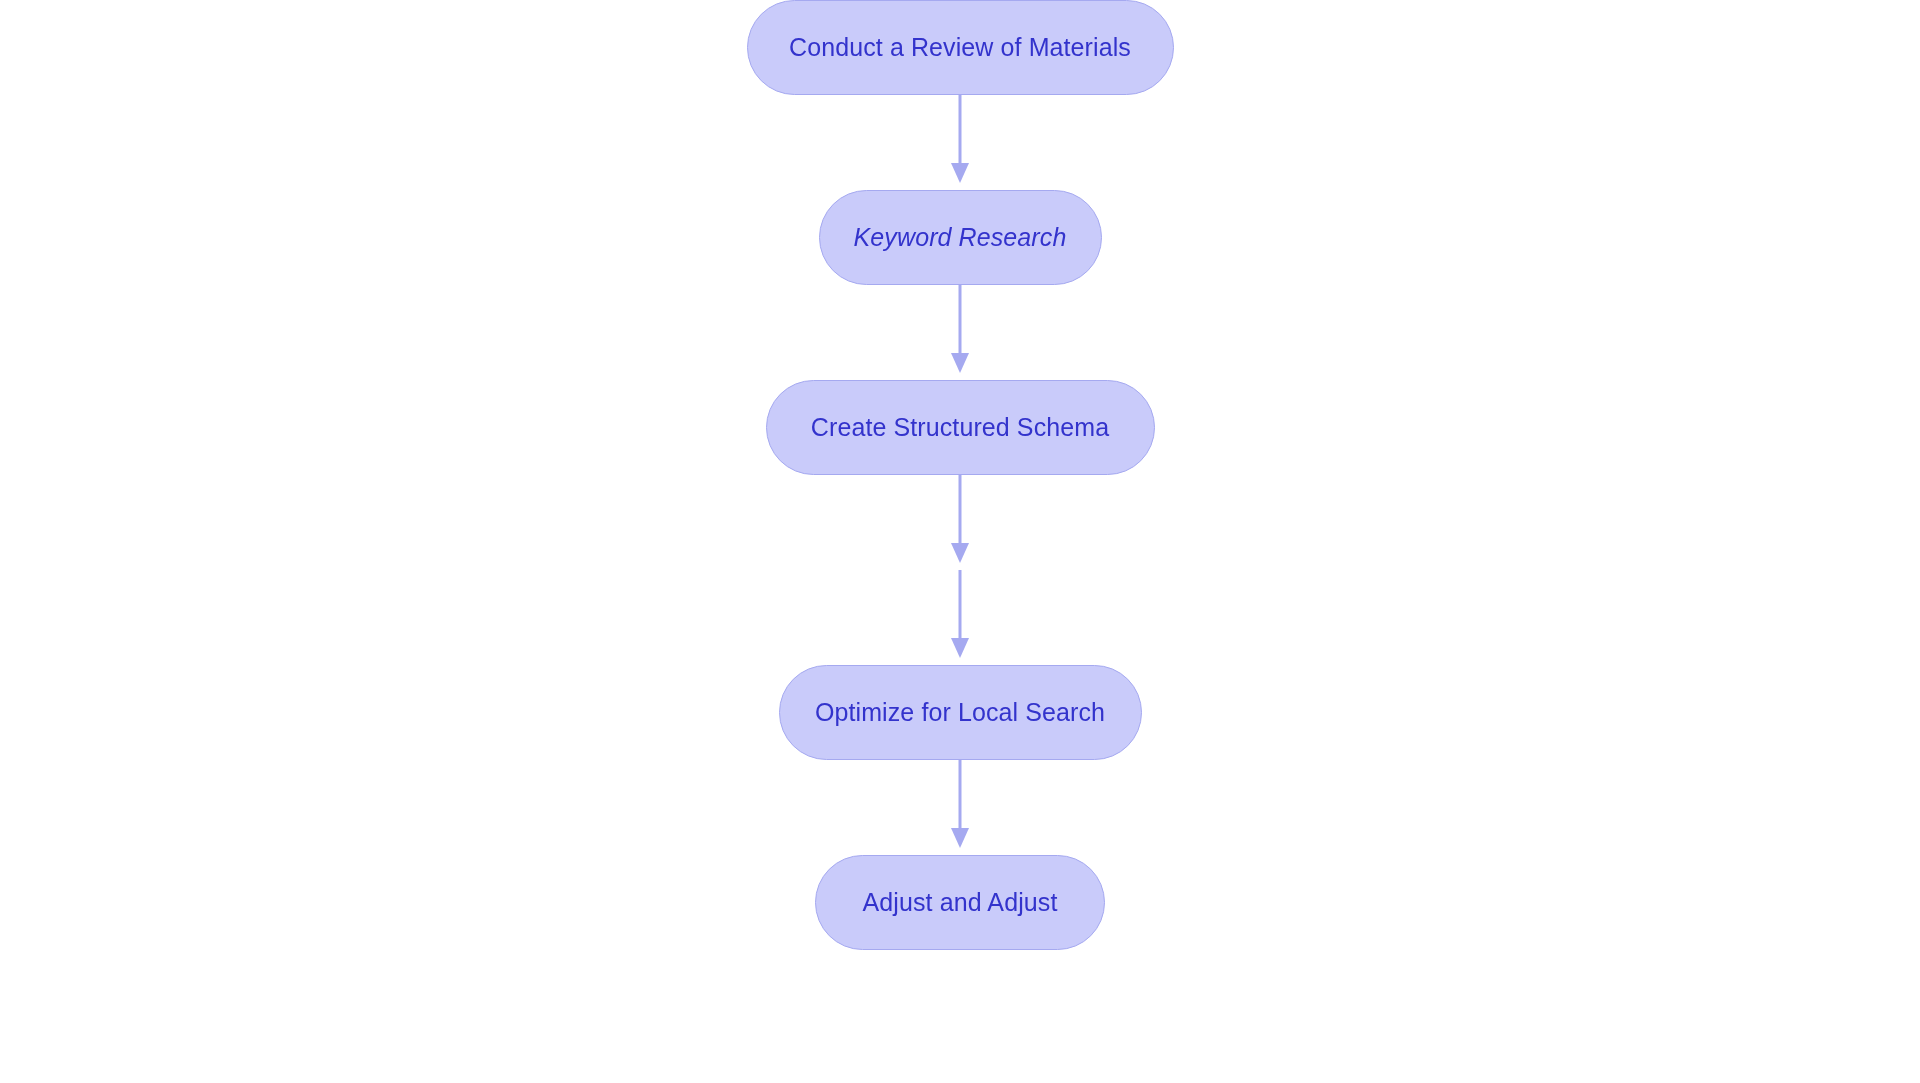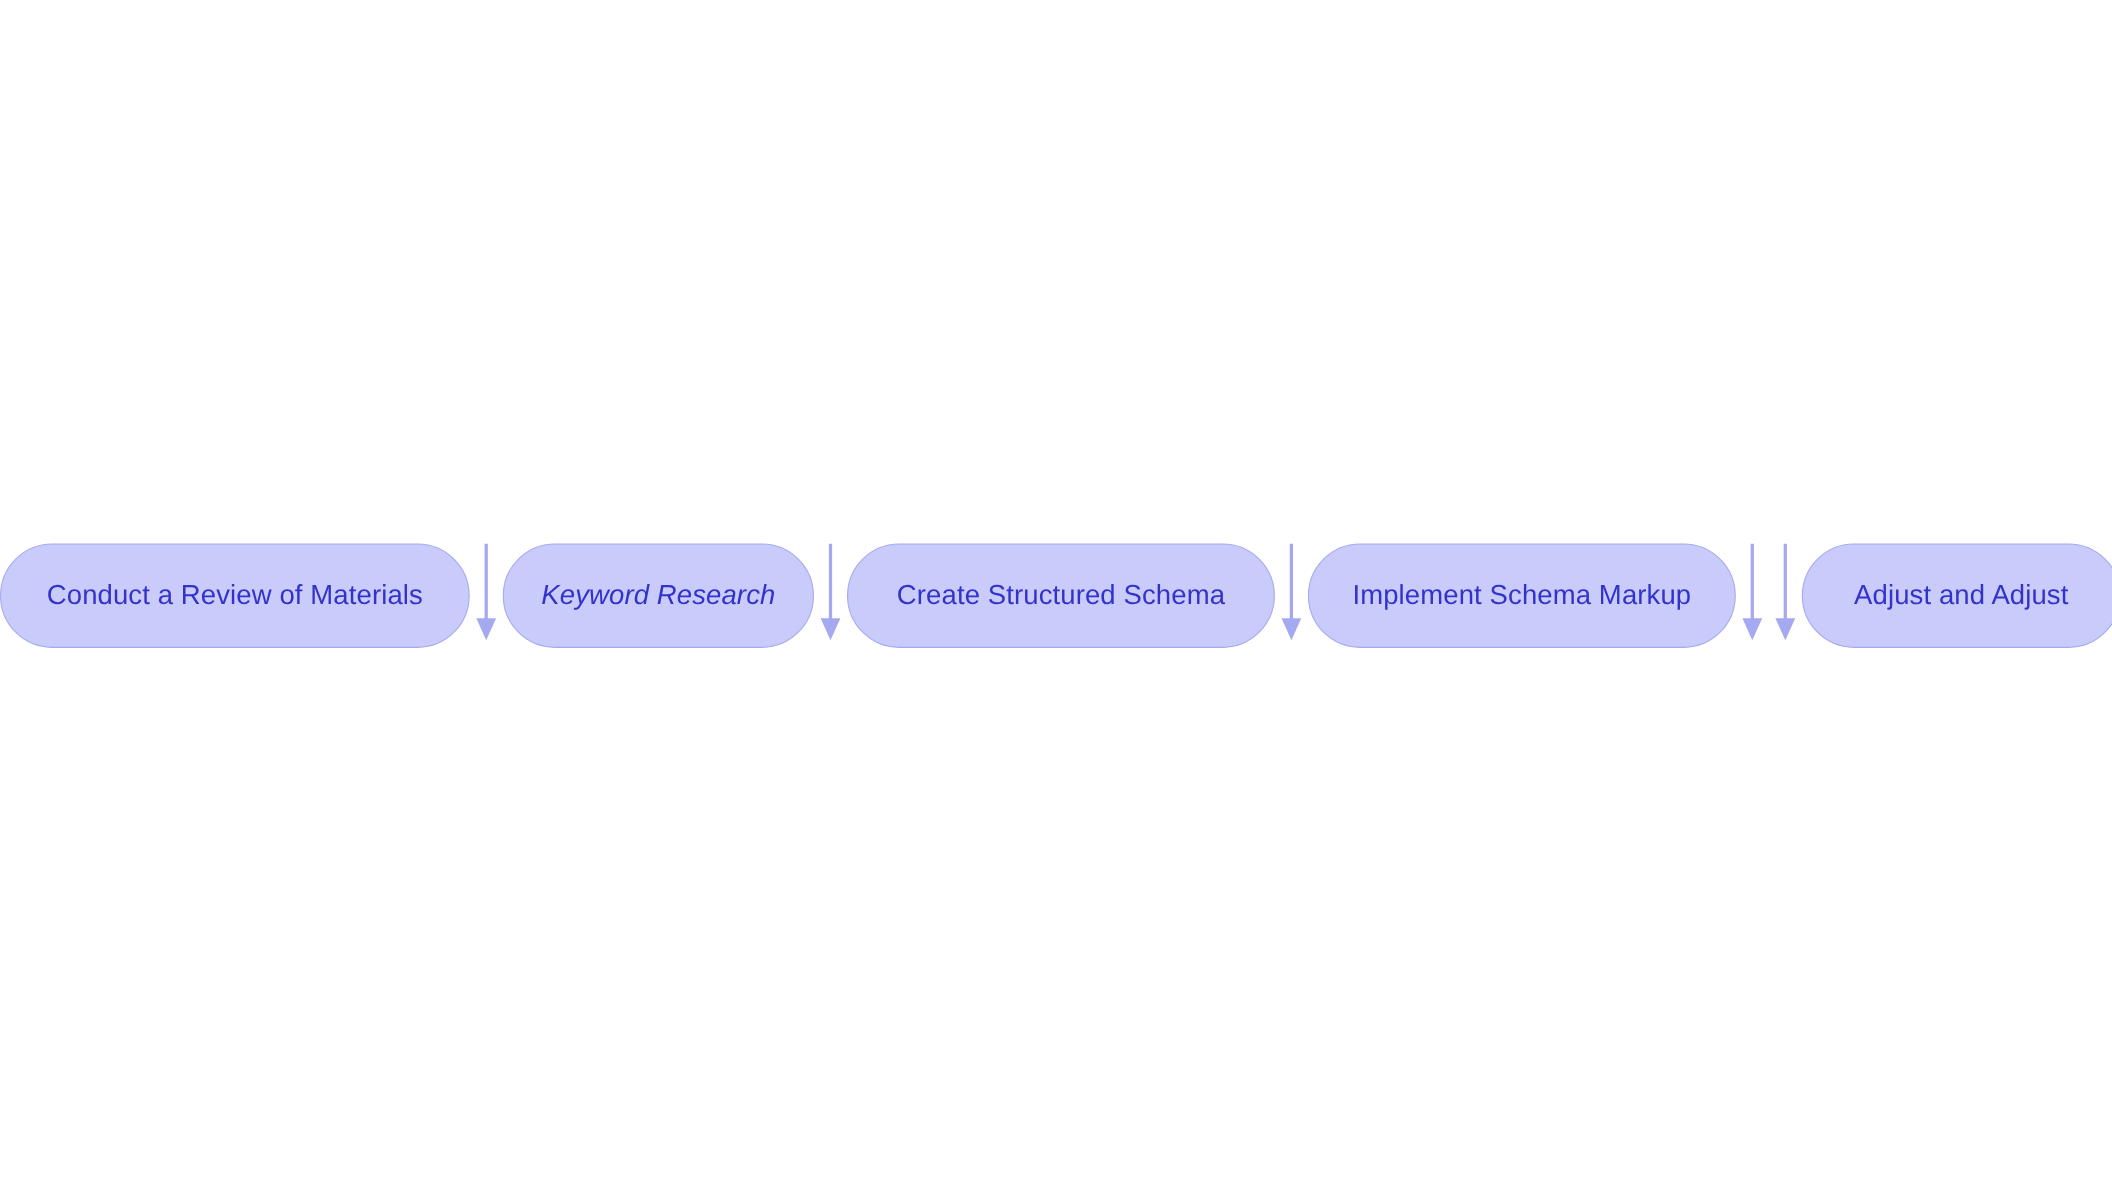--- a/index.html
+++ b/index.html
@@ -12,21 +12,21 @@
     background: #ffffff;
     font-family: "Liberation Sans", sans-serif;
     overflow: hidden;
   }
 
   #flowchart {
     position: relative;
     width: 1920px;
     height: 1083px;
     display: flex;
-    flex-direction: row;
+    flex-direction: column;
     align-items: center;
     justify-content: flex-start;
   }
 
   .node {
     box-sizing: border-box;
     height: 95px;
     border-radius: 47.5px;
     background: #c9cbfa;
     border: 1.4px solid #a5a9f0;
@@ -86,29 +86,29 @@
 
   <div class="node w-2">
     <span class="node-label">Create Structured Schema</span>
   </div>
 
   <svg class="connector" viewBox="0 0 30 95">
     <line x1="15" y1="0" x2="15" y2="72" stroke="#a5a9f0" stroke-width="3"></line>
     <polygon points="15,88 6,68 24,68" fill="#a5a9f0"></polygon>
   </svg>
 
-  <div class="node w-3">
-    <span class="node-label">Implement Schema Markup</span>
-  </div>
 
   <svg class="connector" viewBox="0 0 30 95">
     <line x1="15" y1="0" x2="15" y2="72" stroke="#a5a9f0" stroke-width="3"></line>
     <polygon points="15,88 6,68 24,68" fill="#a5a9f0"></polygon>
   </svg>
 
+  <div class="node w-4">
+    <span class="node-label">Optimize for Local Search</span>
+  </div>
 
   <svg class="connector" viewBox="0 0 30 95">
     <line x1="15" y1="0" x2="15" y2="72" stroke="#a5a9f0" stroke-width="3"></line>
     <polygon points="15,88 6,68 24,68" fill="#a5a9f0"></polygon>
   </svg>
 
   <div class="node w-5">
     <span class="node-label">Adjust and Adjust</span>
   </div>
 

